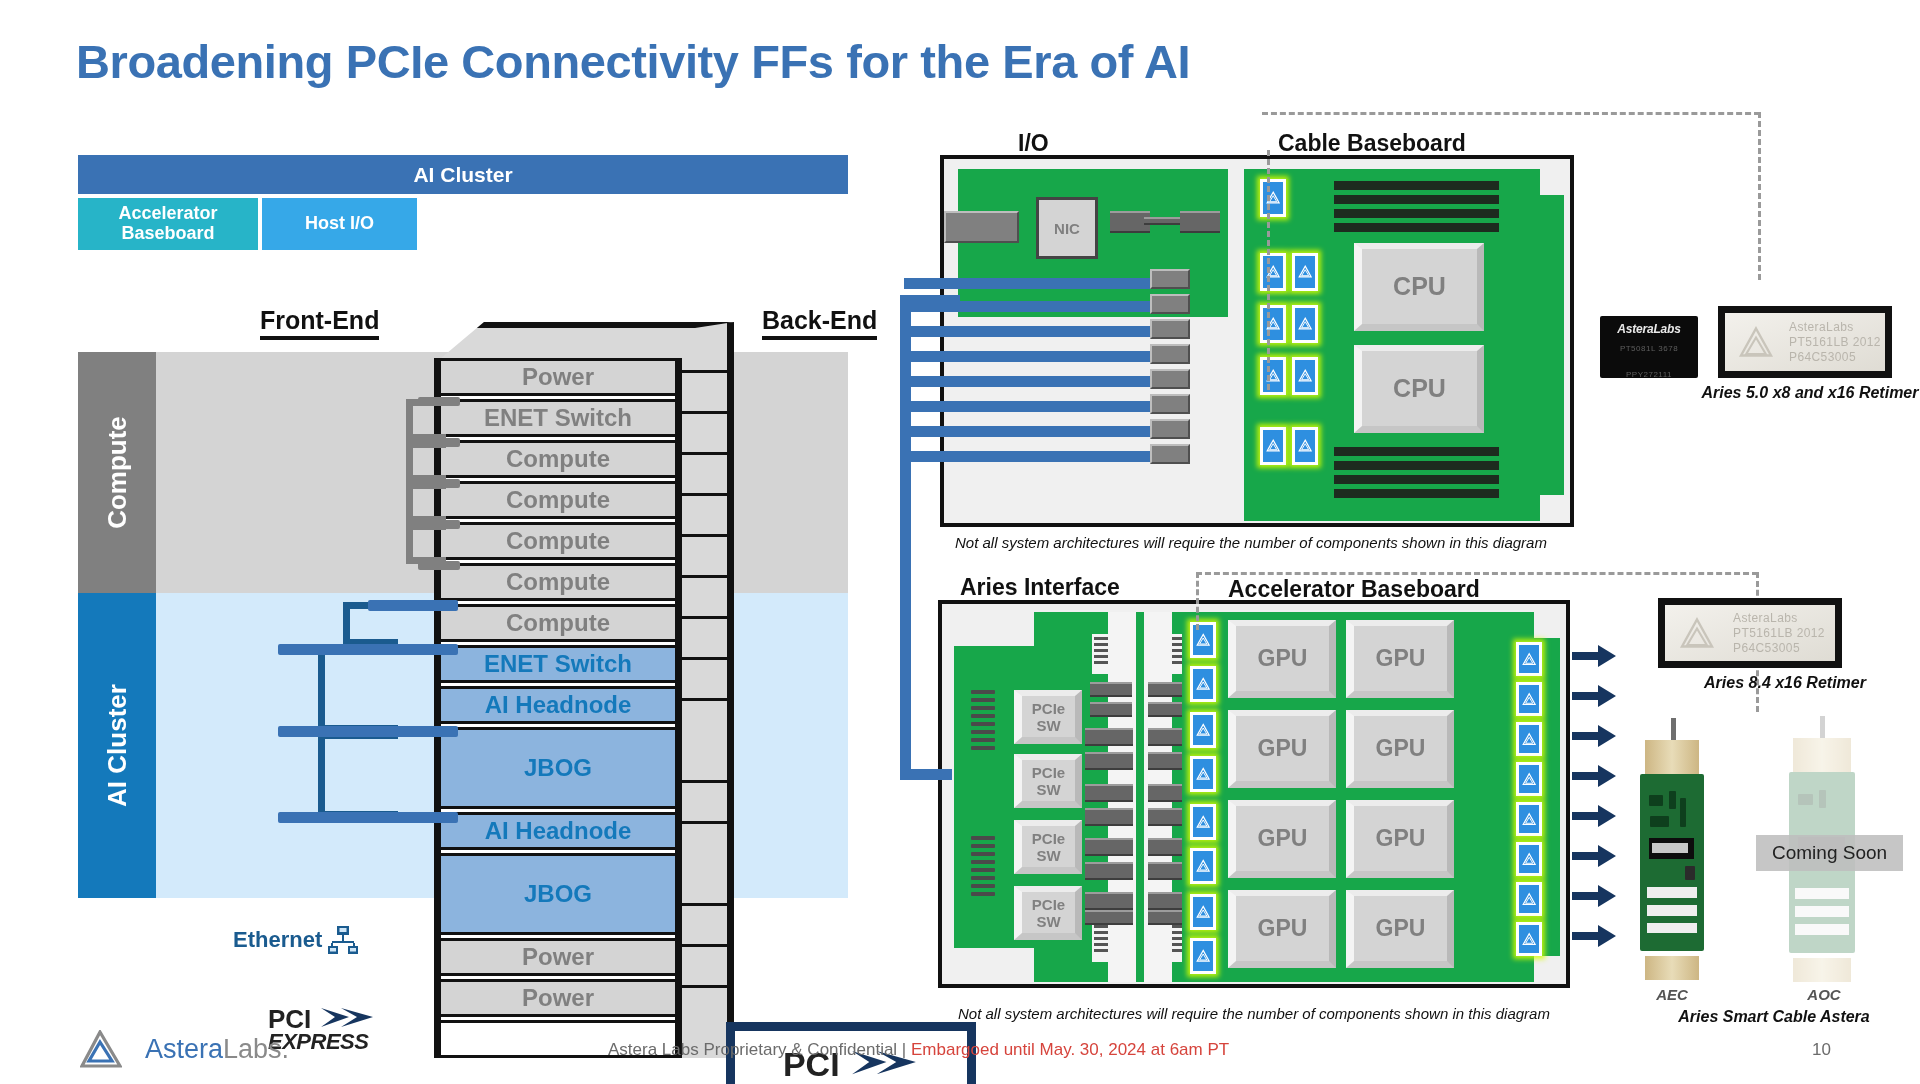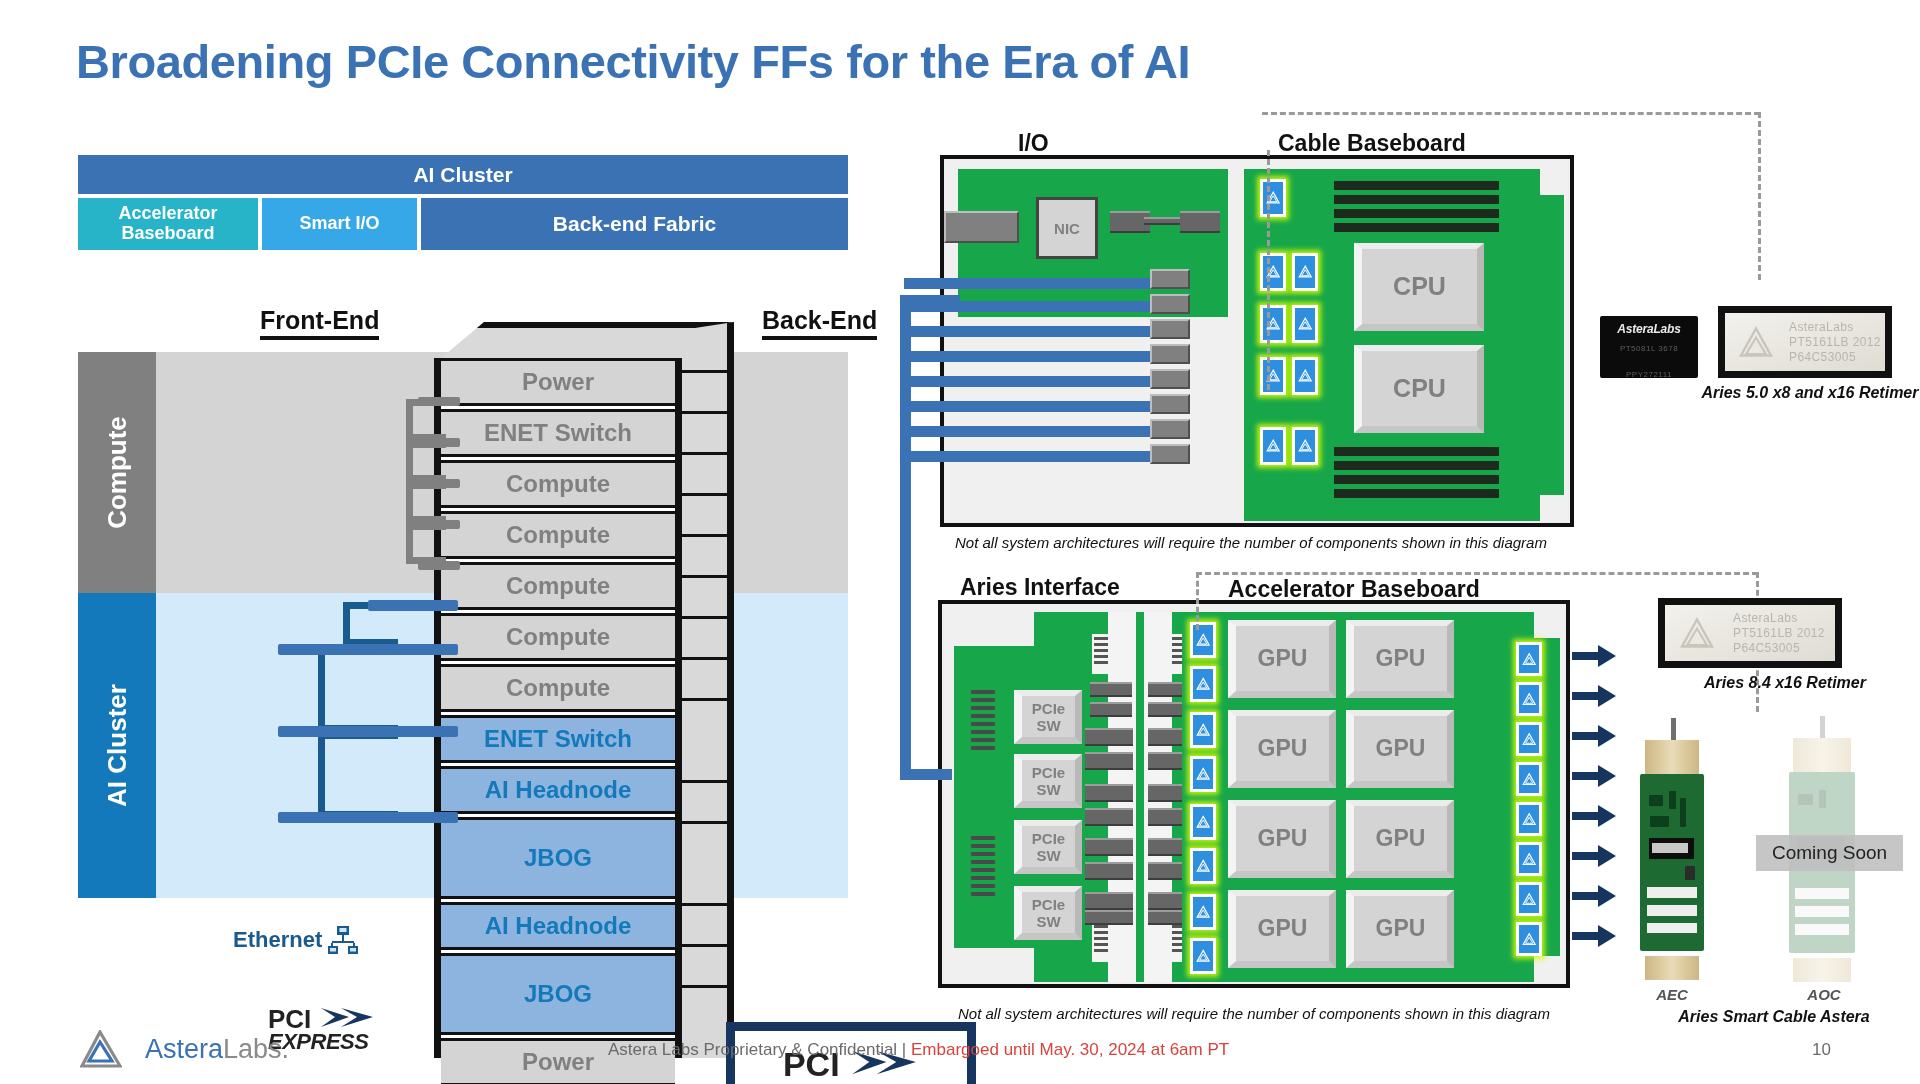--- a/index.html
+++ b/index.html
@@ -56,21 +56,21 @@
   }
   #chassis .right-face{
     position:absolute; left:248px; top:0px; width:52px; height:736px;
     background:#d9d9d9; border-right:7px solid #111;
     clip-path:polygon(0 8px, 100% 0, 100% 100%, 0 100%);
     border-top:none;
   }
   #chassis .right-face .rib{ position:absolute; left:0; width:52px; height:3px; background:#111; }
 
   #slots{ position:absolute; left:363px; top:76px; width:234px; }
-  .slot{ height:48px; margin-bottom:3px; display:flex; align-items:center;
+  .slot{ height:38px; margin-bottom:3px; display:flex; align-items:center;
       justify-content:center; font-size:24px; font-weight:bold;
       border-top:3px solid #111; border-bottom:3px solid #111;
       background:#d4d4d4; color:#808080; }
   .slot.blue{ background:#8cb4de; color:#1479bb; }
   .slot.jbog{ height:82px; }
   .slot.blank{ color:transparent; background:#fff; }
 
   
   .bracket{ position:absolute; border:7px solid #808080; border-right:none;
       background:transparent; }
@@ -168,24 +168,21 @@
 
 <div id="slide-title">Broadening PCIe Connectivity FFs for the Era of AI</div>
 
 <div id="legend">
   <div class="row1">AI Cluster</div>
   <div class="row2">
     <div class="cell c-accel">
       <span>Accelerator Baseboard</span>
     </div>
     <div class="cell c-host">
-      <span>Smart I/O</span>
-    </div>
-    <div class="cell c-bef">
-      <span>Back-end Fabric</span>
+      <span>Host I/O</span>
     </div>
   </div>
 </div>
 
 <div id="rack-area">
 
   <div class="band band-compute"></div>
   <div class="band band-aicluster"></div>
 
   <div class="side-label side-compute">

